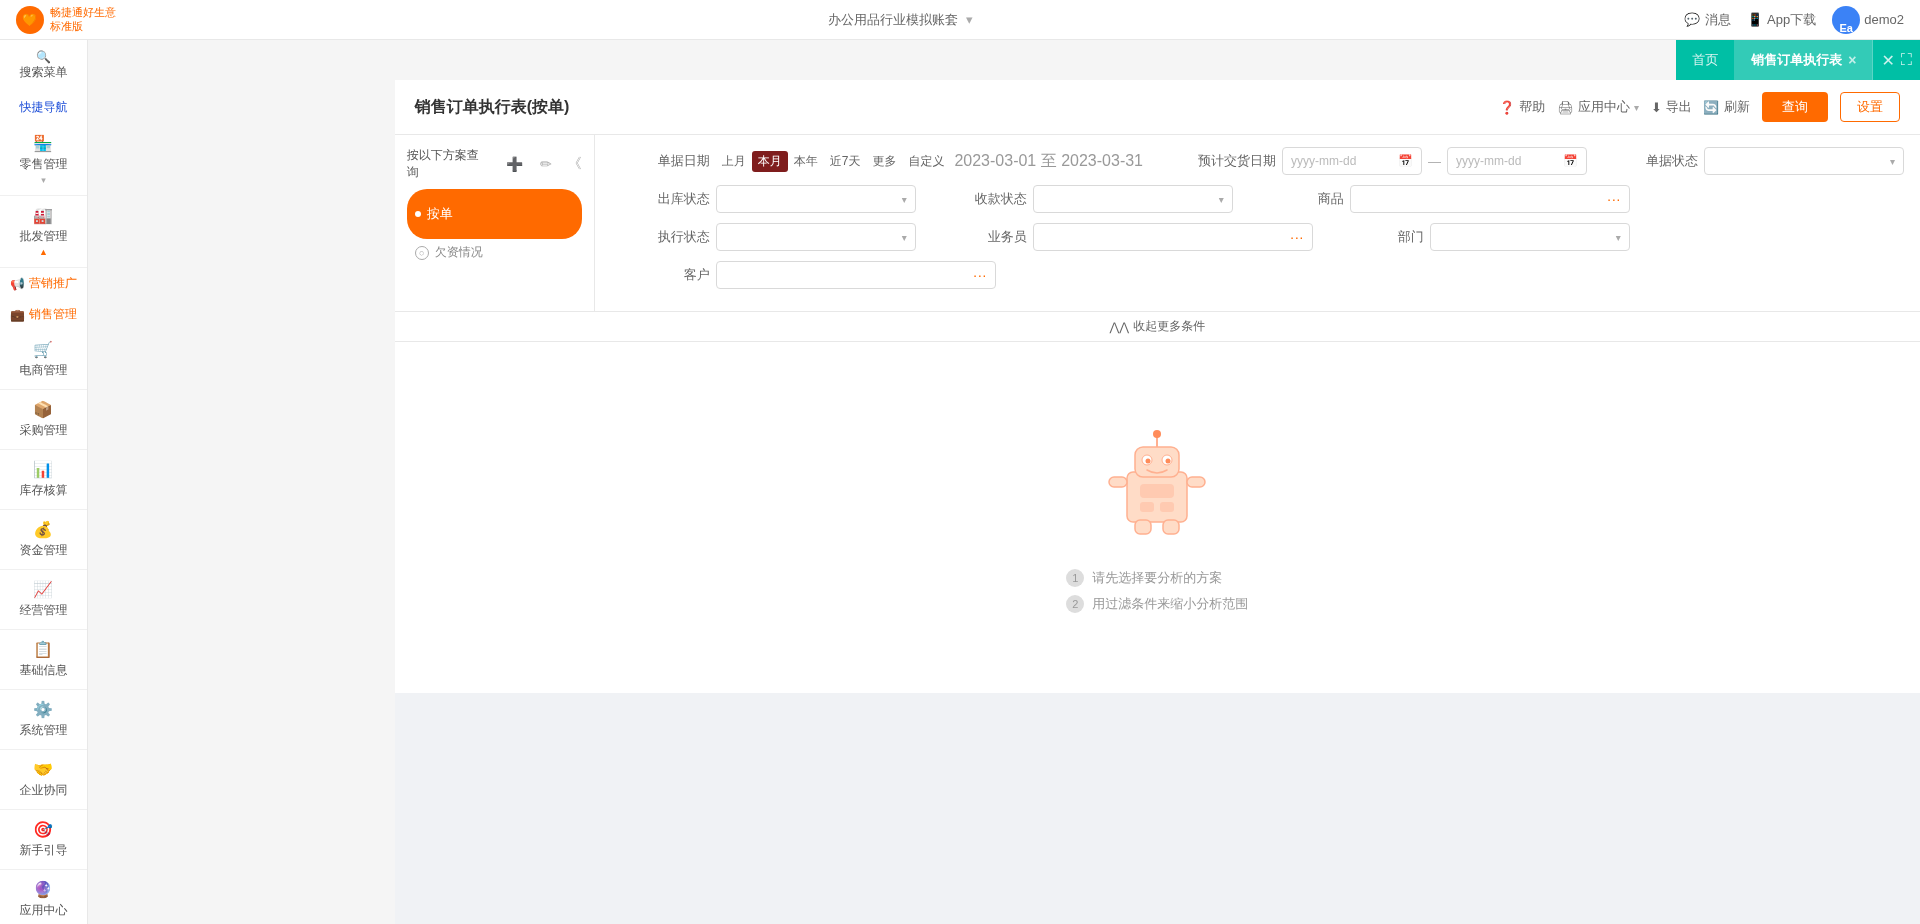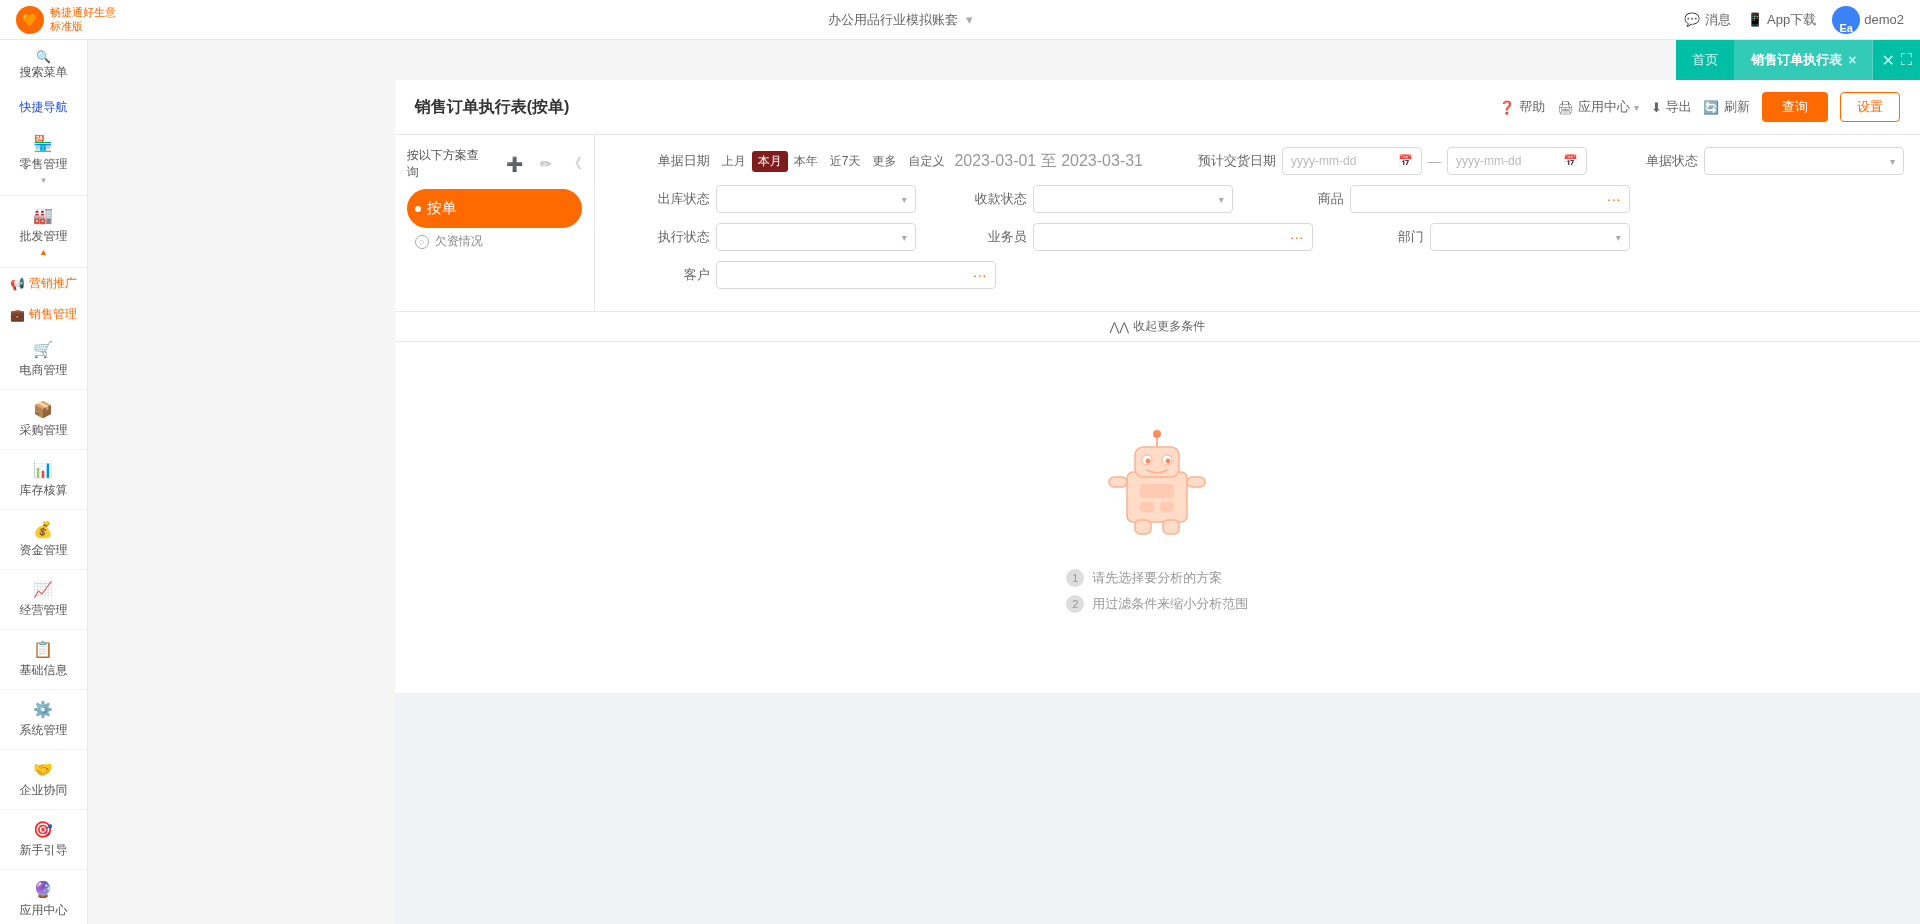--- a/index.html
+++ b/index.html
@@ -137,24 +137,24 @@
       gap: 16px;
       margin-bottom: 8px;
       font-size: 12px;
       color: #555;
     }
     .filter-left-header .icon-btn { cursor: pointer; color: #aaa; font-size: 14px; }
     .scheme-item {
       display: flex;
       align-items: center;
       gap: 6px;
-      padding: 10px 8px;
+      padding: 16px 8px;
       border-radius: 20px;
       cursor: pointer;
-      font-size: 15px;
+      font-size: 13px;
     }
     .scheme-item.active { background: #ff6a00; color: white; }
     .scheme-item .dot { width: 6px; height: 6px; border-radius: 50%; background: currentColor; }
     .scheme-sub-item {
       display: flex;
       align-items: center;
       gap: 6px;
       padding: 5px 8px;
       font-size: 12px;
       color: #888;

